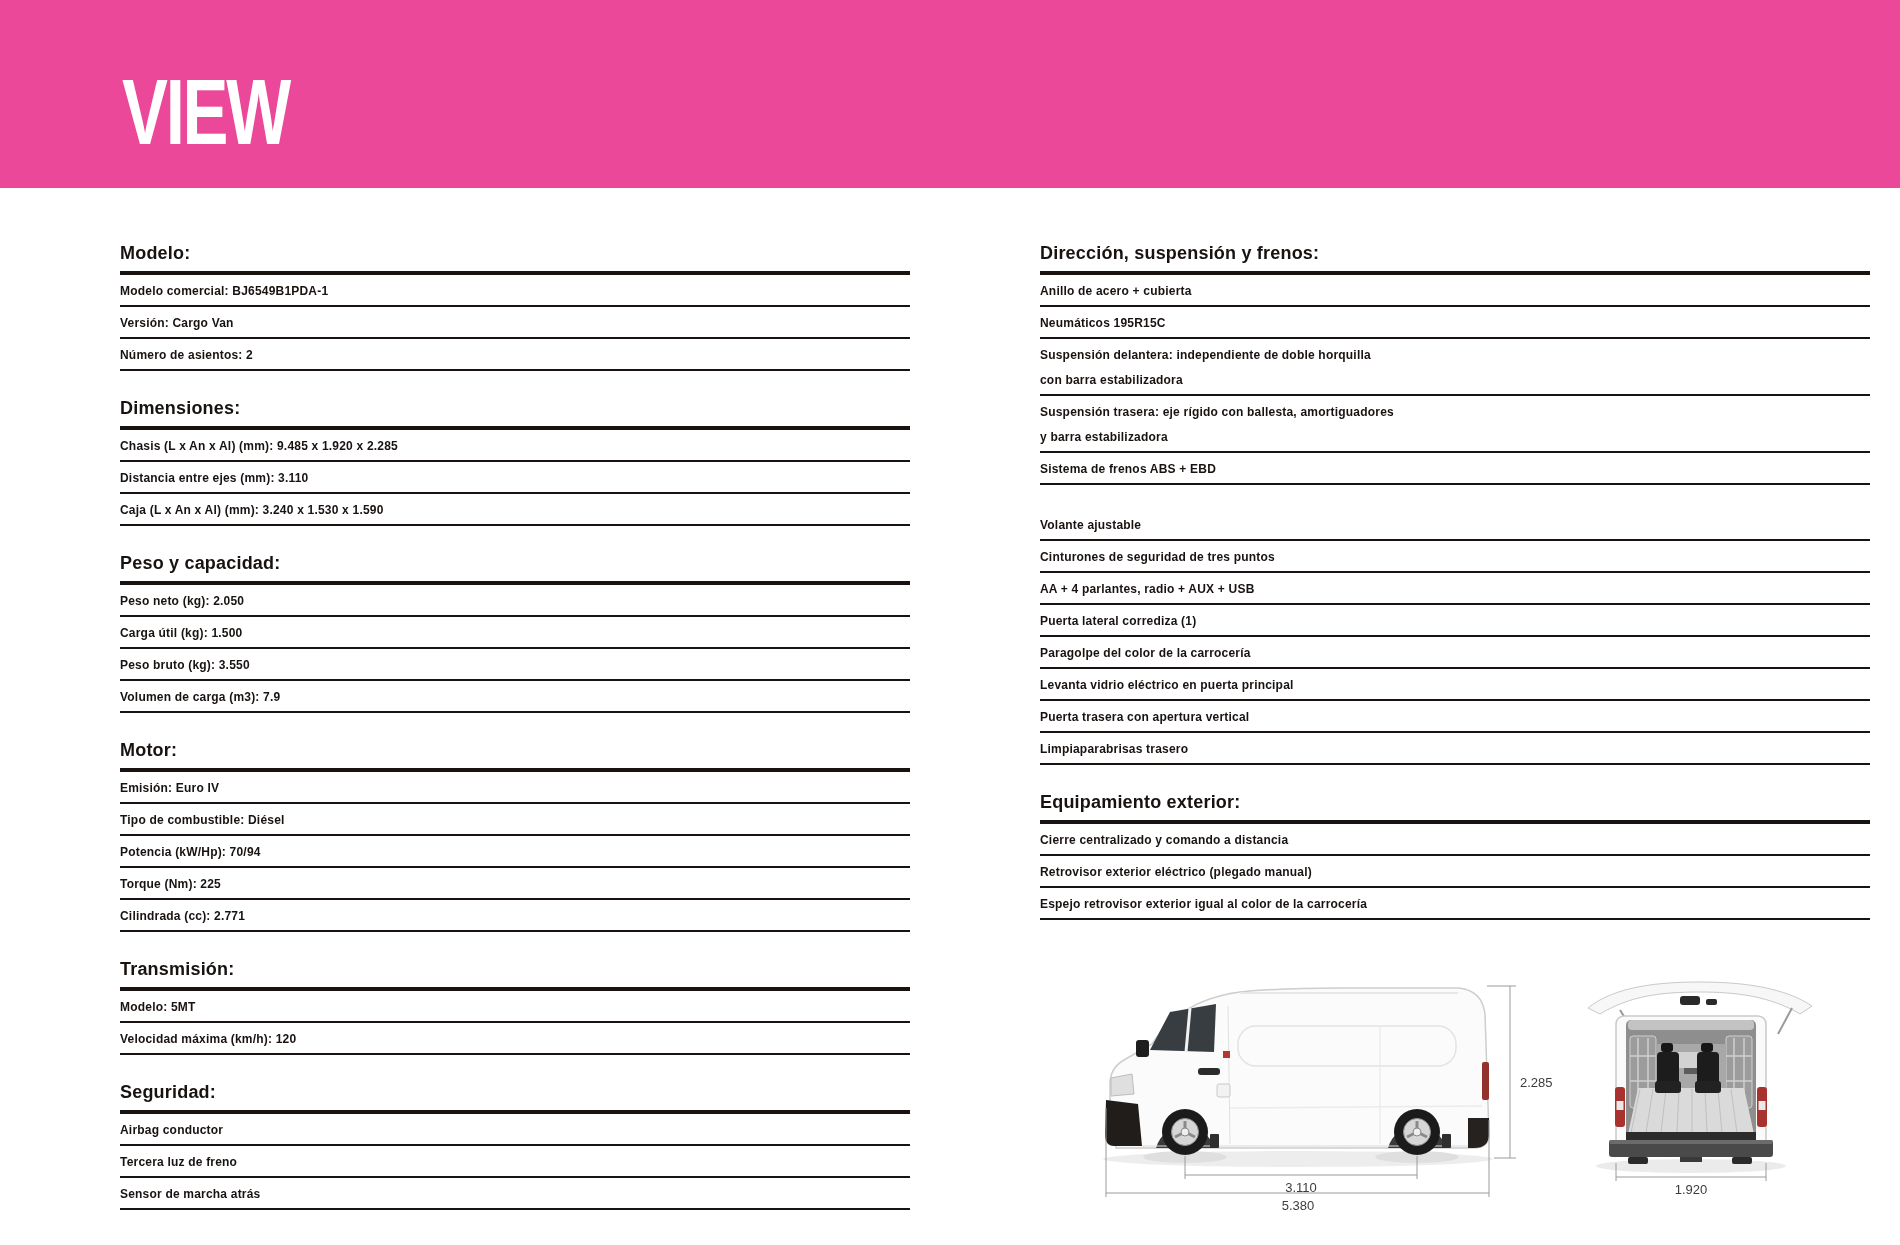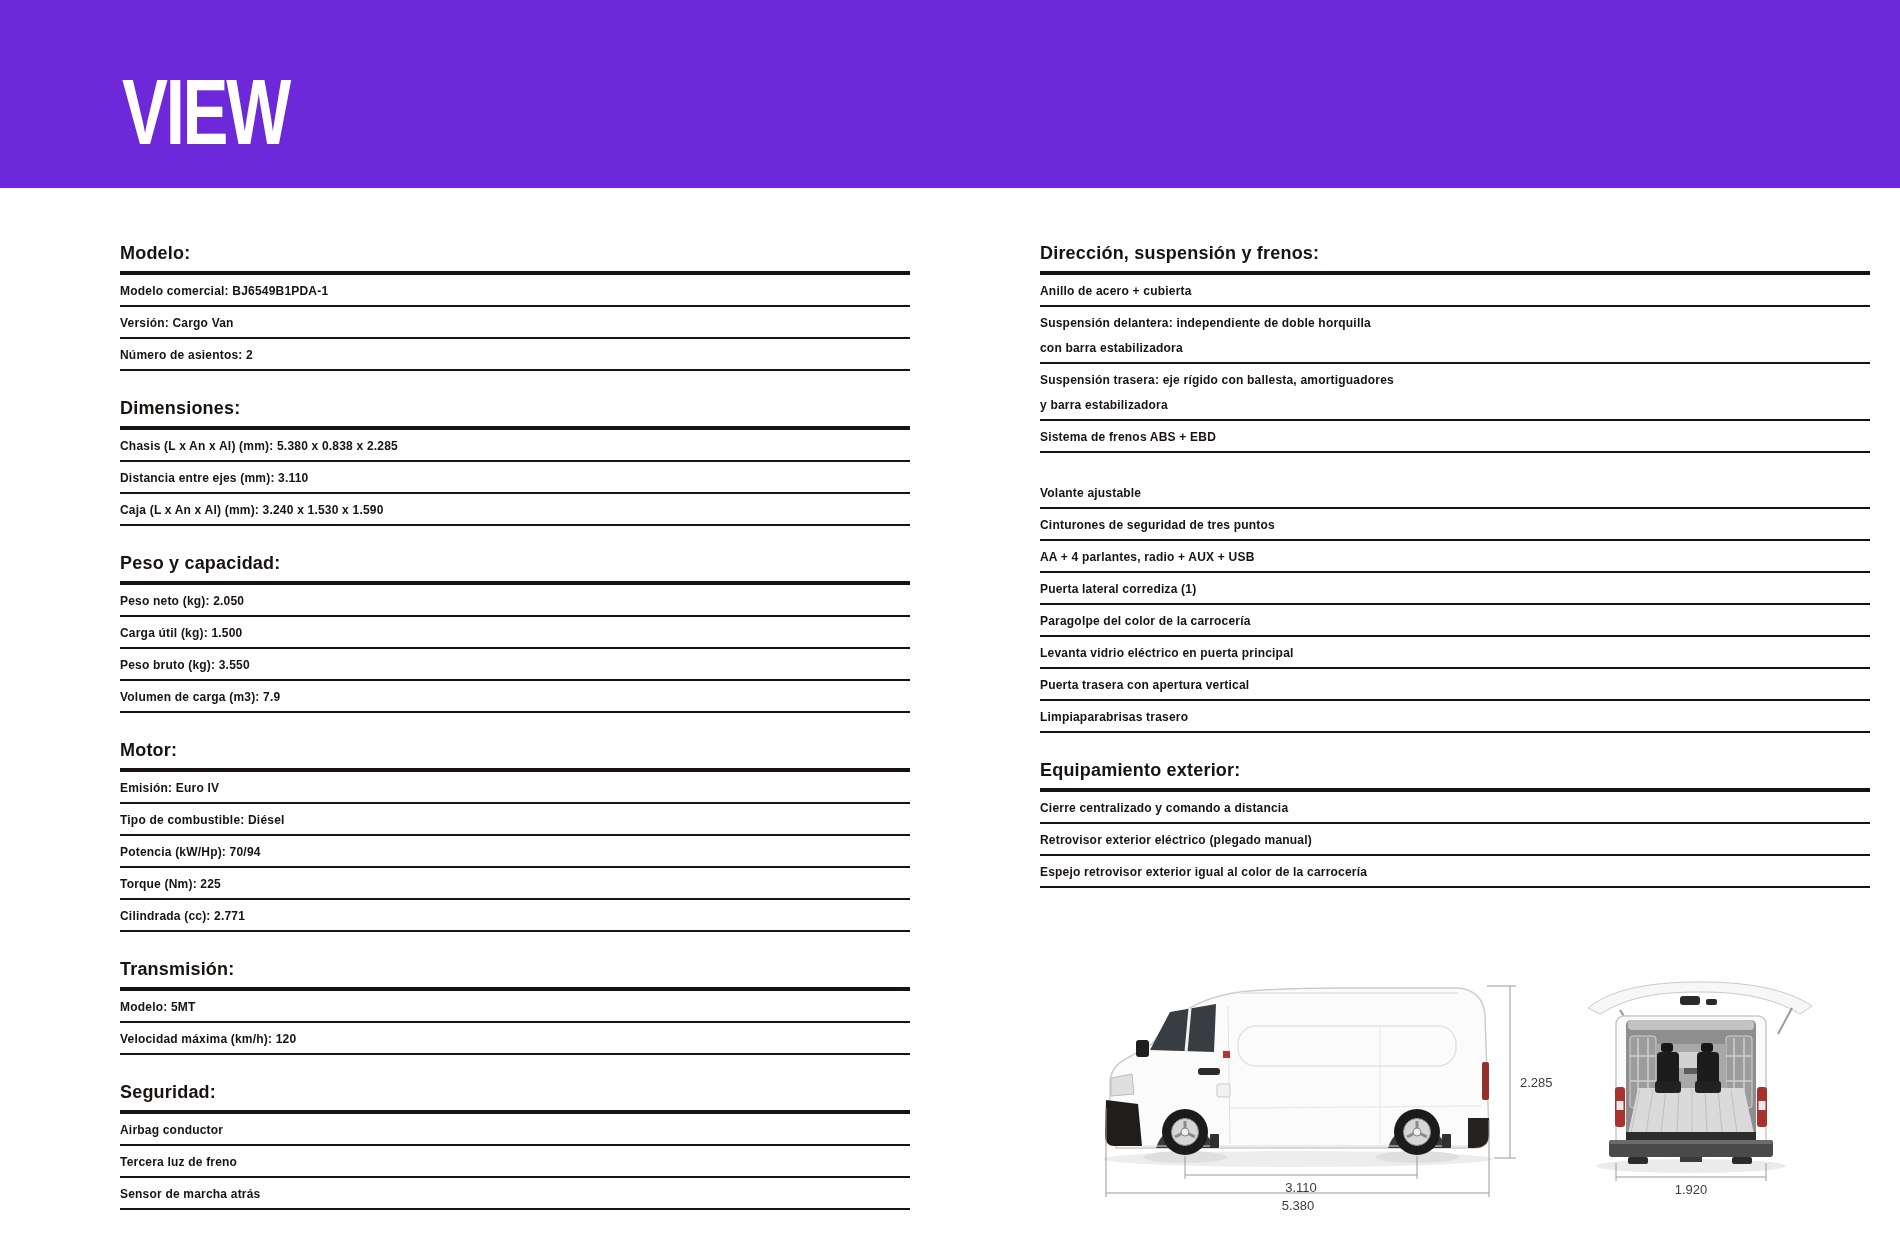--- a/index.html
+++ b/index.html
@@ -1,20 +1,20 @@
 <!DOCTYPE html>
 <html><head>
 <meta charset="utf-8">
 <style>
   html,body{margin:0;padding:0;background:#ffffff;}
   .page{
     position:relative;width:1900px;height:1245px;background:#ffffff;overflow:hidden;
     font-family:"Liberation Sans","DejaVu Sans",sans-serif;color:#181310;
   }
-  .header-bar{position:absolute;left:0;top:0;width:1900px;height:188px;background:#6d28d9;}
+  .header-bar{position:absolute;left:0;top:0;width:1900px;height:188px;background:#ec4899;}
   .brand-logo{
     position:absolute;left:122px;top:66px;color:#ffffff;font-size:93px;font-weight:bold;
     letter-spacing:-3px;line-height:1;transform:scaleX(0.74);transform-origin:0 0;white-space:nowrap;
   }
   .spec-col{position:absolute;top:240px;}
   .spec-col.left{left:120px;width:790px;}
   .spec-col.right{left:1040px;width:830px;}
   .section + .section{margin-top:24px;}
   .section-title{
     font-size:18px;font-weight:bold;line-height:26px;padding-bottom:5px;
@@ -40,21 +40,21 @@
 
   <div id="col-left" class="spec-col left">
       <div class="section">
         <div class="section-title">Modelo:</div>
         <div class="spec-row">Modelo comercial: BJ6549B1PDA-1</div>
         <div class="spec-row">Versión: Cargo Van</div>
         <div class="spec-row">Número de asientos: 2</div>
       </div>
       <div class="section">
         <div class="section-title">Dimensiones:</div>
-        <div class="spec-row">Chasis (L x An x Al) (mm): 5.380 x 0.838 x 2.285</div>
+        <div class="spec-row">Chasis (L x An x Al) (mm): 9.485 x 1.920 x 2.285</div>
         <div class="spec-row">Distancia entre ejes (mm): 3.110</div>
         <div class="spec-row">Caja (L x An x Al) (mm): 3.240 x 1.530 x 1.590</div>
       </div>
       <div class="section">
         <div class="section-title">Peso y capacidad:</div>
         <div class="spec-row">Peso neto (kg): 2.050</div>
         <div class="spec-row">Carga útil (kg): 1.500</div>
         <div class="spec-row">Peso bruto (kg): 3.550</div>
         <div class="spec-row">Volumen de carga (m3): 7.9</div>
       </div>
@@ -75,20 +75,21 @@
         <div class="section-title">Seguridad:</div>
         <div class="spec-row">Airbag conductor</div>
         <div class="spec-row">Tercera luz de freno</div>
         <div class="spec-row">Sensor de marcha atrás</div>
       </div>
     </div>
   <div id="col-right" class="spec-col right">
       <div class="section">
         <div class="section-title">Dirección, suspensión y frenos:</div>
         <div class="spec-row">Anillo de acero + cubierta</div>
+        <div class="spec-row">Neumáticos 195R15C</div>
         <div class="spec-row">Suspensión delantera: independiente de doble horquilla
 con barra estabilizadora</div>
         <div class="spec-row">Suspensión trasera: eje rígido con ballesta, amortiguadores
 y barra estabilizadora</div>
         <div class="spec-row">Sistema de frenos ABS + EBD</div>
       </div>
       <div class="section">
         <div class="spec-row">Volante ajustable</div>
         <div class="spec-row">Cinturones de seguridad de tres puntos</div>
         <div class="spec-row">AA + 4 parlantes, radio + AUX + USB</div>

